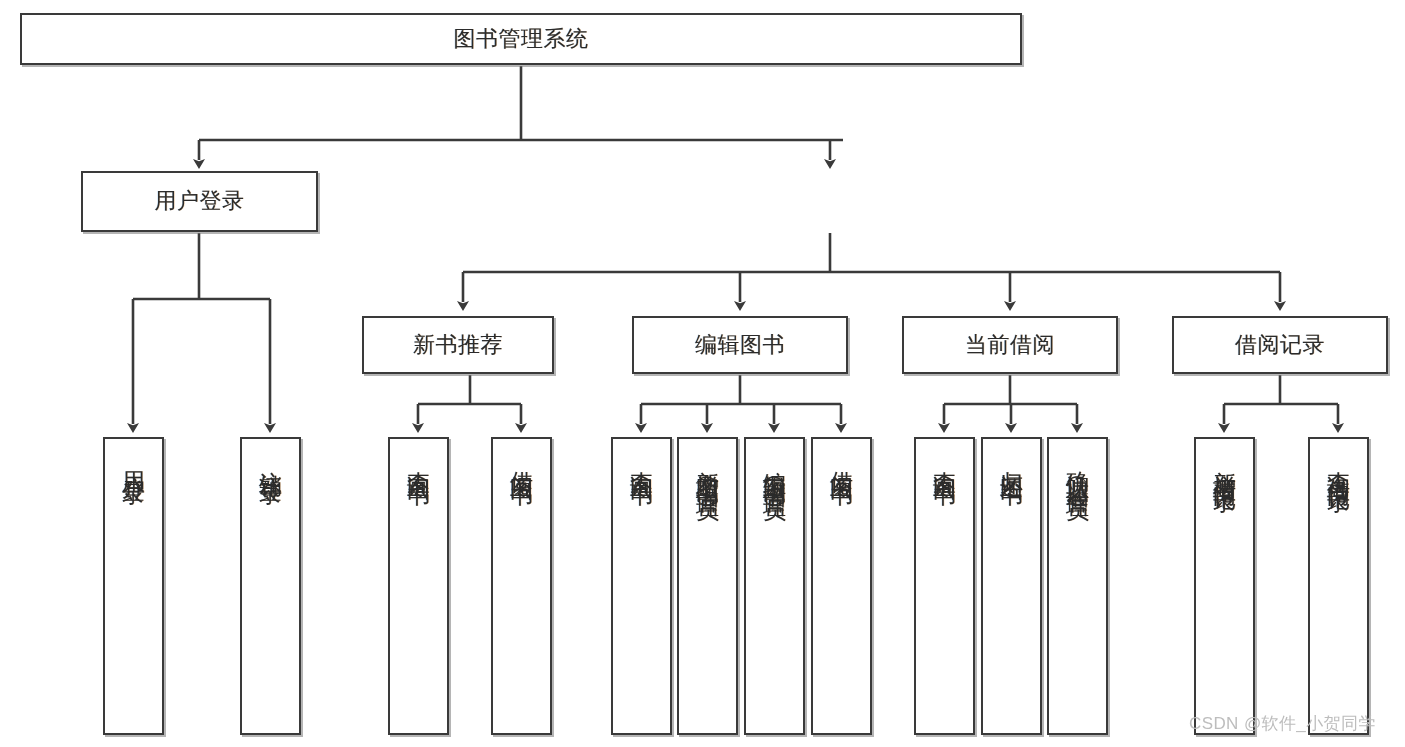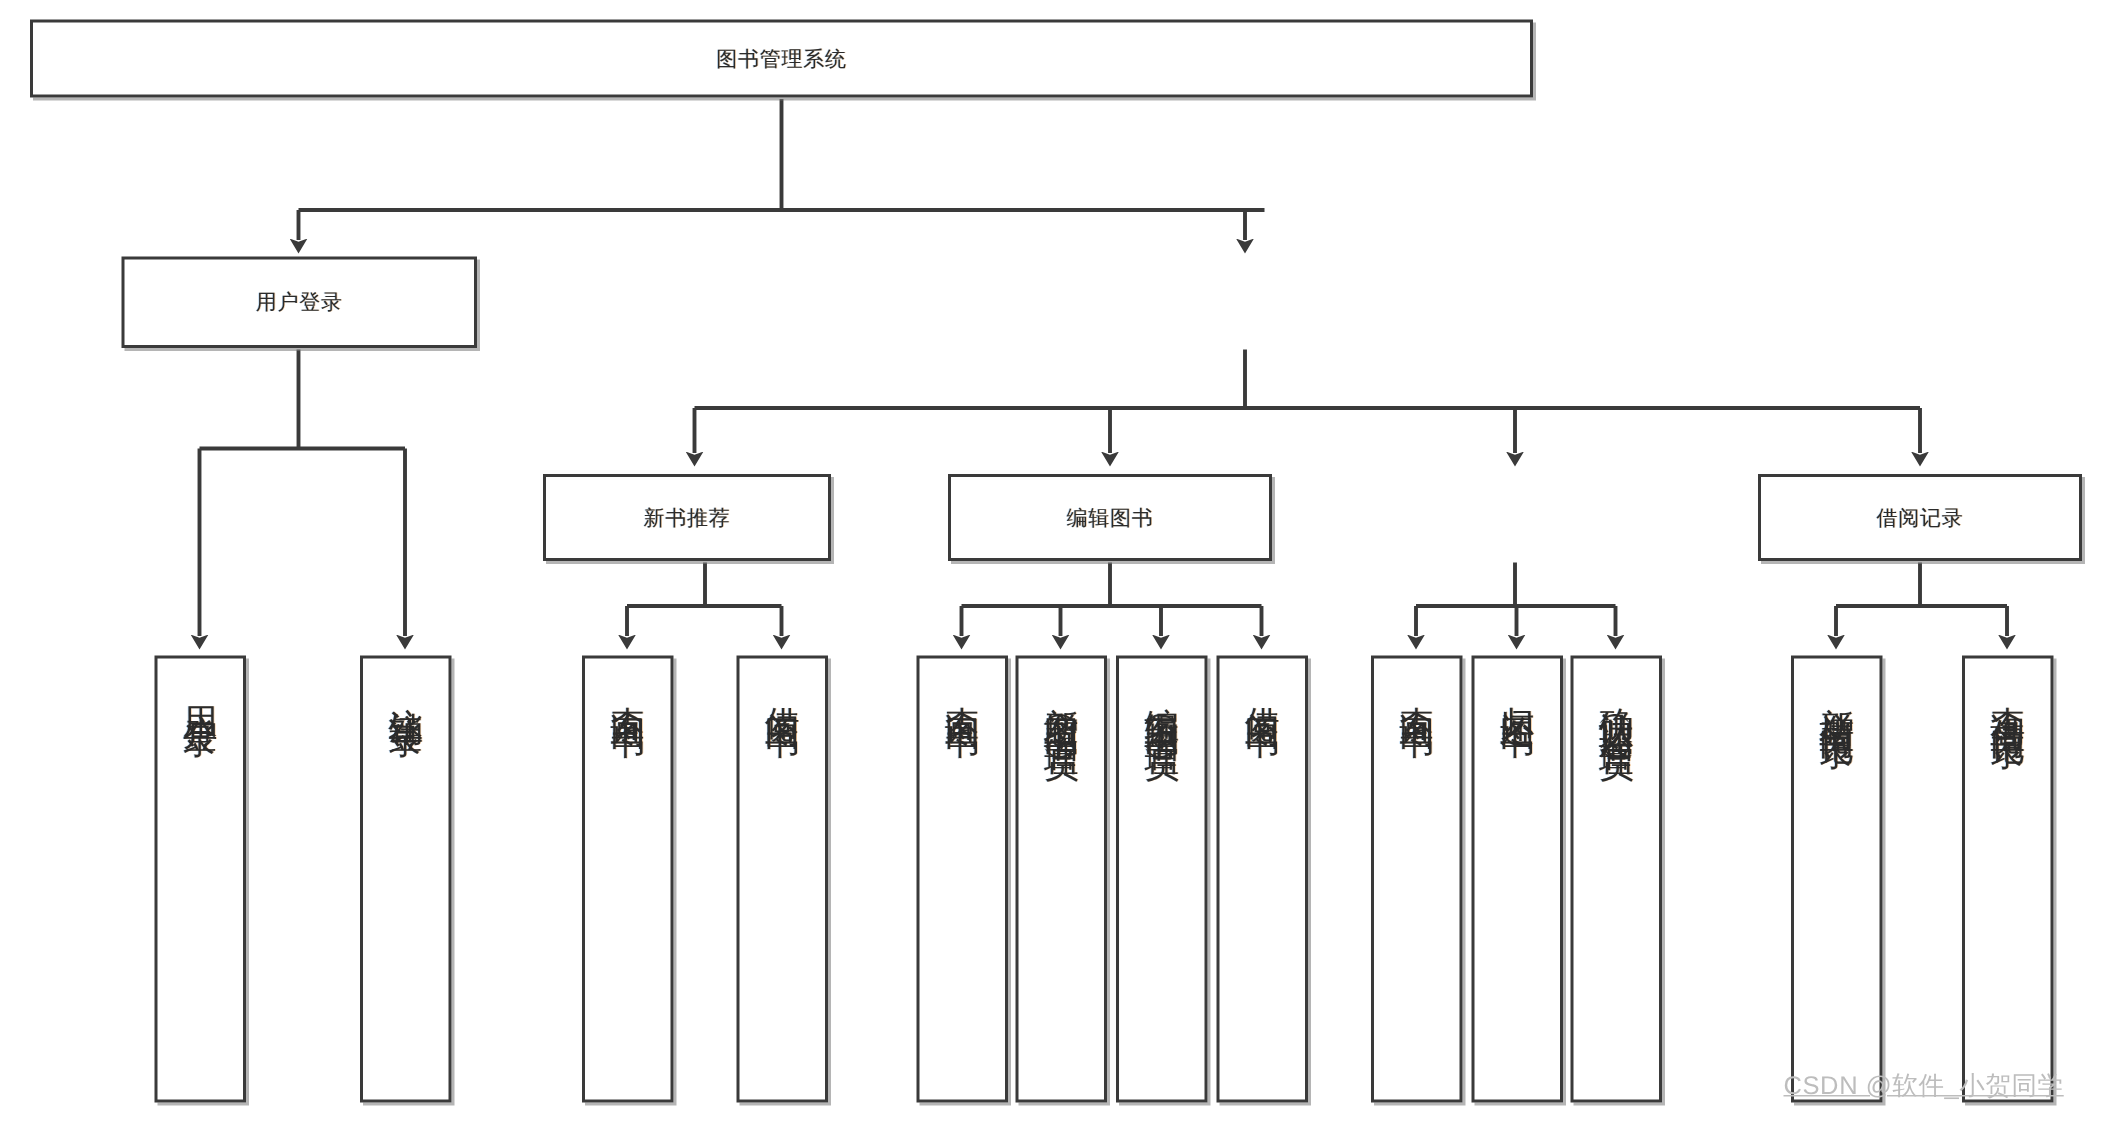--- a/index.html
+++ b/index.html
@@ -22,21 +22,21 @@
     align-items:center;
     justify-content:center;
     color:#2b2b2b;
   }
   .node .lbl{
     display:block;
     white-space:pre;
     letter-spacing:.5px;
     text-shadow:0.5px 0 0 rgba(225,150,70,.45), -0.5px 0 0 rgba(110,170,225,.45);
   }
-  .node.horiz .lbl{font-size:14px;line-height:1.2;}
+  .node.horiz .lbl{font-size:22px;line-height:1.2;}
   .node.vert{
     align-items:flex-start;
     padding-top:14px;
   }
   .node.vert .lbl{
     writing-mode:vertical-rl;
     text-orientation:upright;
     font-size:23px;
     line-height:1.18;
     letter-spacing:4px;
@@ -44,21 +44,20 @@
   }
   .node.vert.tall .lbl{max-height:none;}
 
   #watermark{
     position:absolute;
     left:1189px;top:712px;
     font-size:17px;
     color:#bdbdbd;
     white-space:nowrap;
     letter-spacing:.4px;
-    text-decoration:underline;
   }
 </style>
 </head>
 <body>
 
 <div id="stage">
 
   <svg id="wires" viewBox="0 0 1405 747" xmlns="http://www.w3.org/2000/svg">
     <defs>
       <marker id="ah" markerWidth="10" markerHeight="12" refX="1" refY="6" orient="auto" markerUnits="userSpaceOnUse">
@@ -116,20 +115,23 @@
   <div class="node horiz" style="left:81px;top:171px;width:237px;height:61px;">
     <span class="lbl">用户登录</span>
   </div>
 
   <div class="node horiz" style="left:362px;top:316px;width:192px;height:58px;">
     <span class="lbl">新书推荐</span>
   </div>
   <div class="node horiz" style="left:632px;top:316px;width:216px;height:58px;">
     <span class="lbl">编辑图书</span>
   </div>
+  <div class="node horiz" style="left:902px;top:316px;width:216px;height:58px;">
+    <span class="lbl">当前借阅</span>
+  </div>
   <div class="node horiz" style="left:1172px;top:316px;width:216px;height:58px;">
     <span class="lbl">借阅记录</span>
   </div>
 
   <div class="node vert" style="left:103px;top:437px;width:61px;height:298px;">
     <span class="lbl">用户登录</span>
   </div>
   <div class="node vert" style="left:240px;top:437px;width:61px;height:298px;">
     <span class="lbl">注销登录</span>
   </div>

